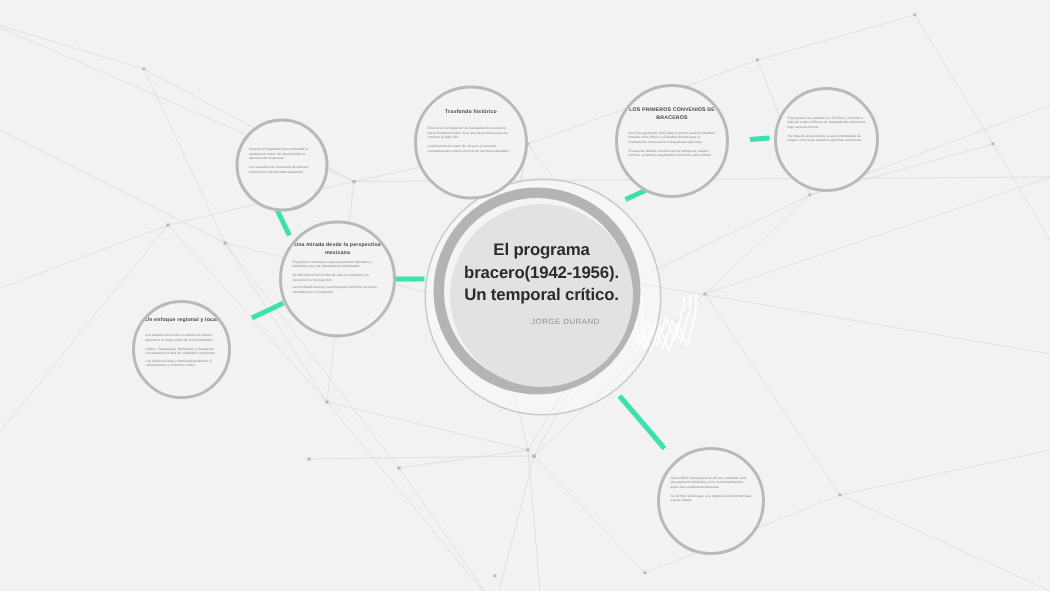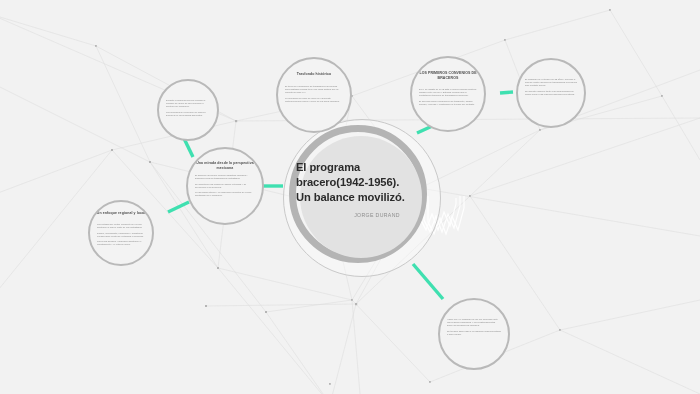--- a/index.html
+++ b/index.html
@@ -52,20 +52,21 @@
   .center-disc {
     left: 300px; top: 136px;
     width: 122px; height: 122px;
     background: #e2e2e2;
     box-sizing: border-box;
   }
   .center-text {
     position: absolute;
     left: 296px; top: 160px;
     width: 130px;
+    text-align: center;
     color: #2b2b2b;
     font-size: 11.2px;
     font-weight: bold;
     line-height: 15px;
     letter-spacing: -0.1px;
   }
   .center-author {
     position: absolute;
     left: 296px; top: 212px;
     width: 130px;
@@ -201,21 +202,21 @@
     </g>
   </svg>
 
   <div class="center-node center-ring-outer"></div>
   <div class="center-node center-ring-thick"></div>
   <div class="center-node center-disc"></div>
 
   <div class="center-text">
     <div>El programa</div>
     <div>bracero(1942-1956).</div>
-    <div>Un balance movilizó.</div>
+    <div>Un temporal crítico.</div>
   </div>
   <div class="center-author softtext">JORGE DURAND</div>
 
   <div class="bubble" style="left:276px; top:57px; width:76px; height:76px;">
     <div class="b-head softtext" style="top:13px;">Trasfondo histórico</div>
     <div class="b-body softtext" style="top:26px;">
       <p>El tema de la migración de trabajadores mexicanos hacia Estados Unidos tiene una larga historia que se remonta al siglo XIX.</p>
       <p>La demanda de mano de obra en el suroeste norteamericano marcó el inicio de los flujos laborales.</p>
     </div>
   </div>

